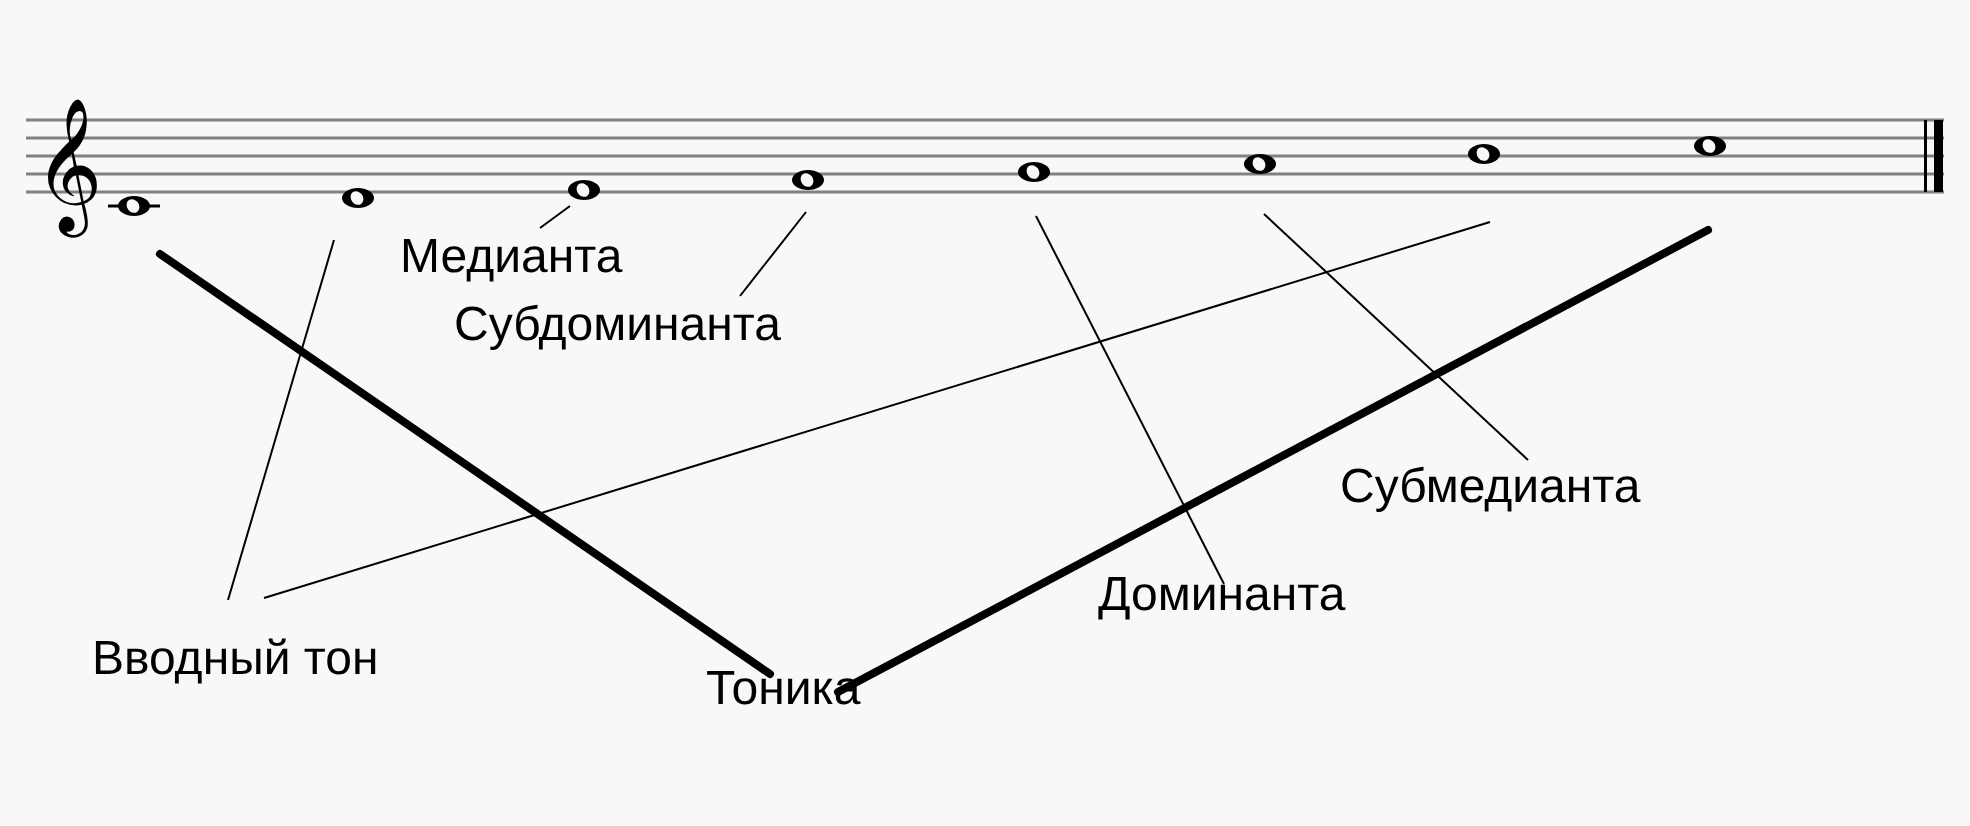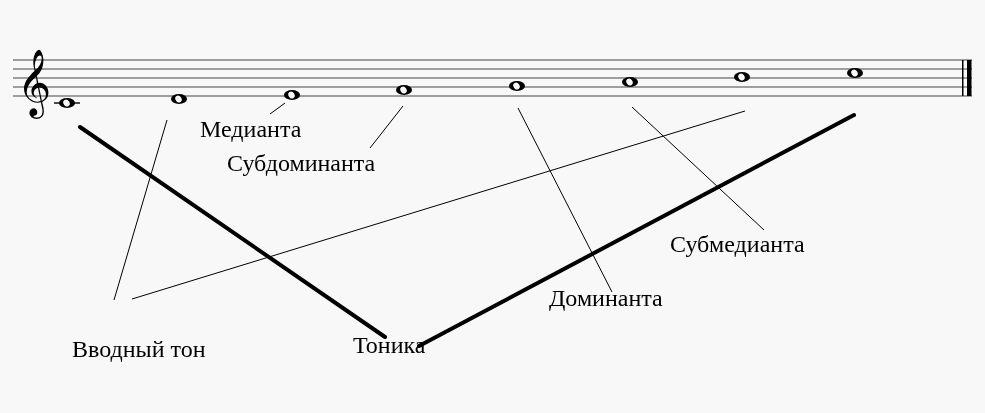--- a/index.html
+++ b/index.html
@@ -1,18 +1,18 @@
 <!DOCTYPE html>
 <html><head>
   <meta charset="utf-8">
   <style>
     html, body { margin: 0; padding: 0; background: #f8f8f8; }
     #canvas { position: relative; width: 985px; height: 413px; background: #f8f8f8; overflow: hidden; }
     svg { position: absolute; left: 0; top: 0; }
-    .label { position: absolute; font-family: Liberation Serif, serif; font-size: 24px; color: #000; white-space: nowrap; line-height: 1; }
+    .label { position: absolute; font-family: Liberation Sans, sans-serif; font-size: 24px; color: #000; white-space: nowrap; line-height: 1; }
   </style>
 </head>
 <body>
 
 <div id="canvas">
   <svg id="svg" width="985" height="413" viewBox="0 0 985 413">
     <g id="staff-lines">
         <line x1="13" y1="60" x2="972" y2="60" stroke="#808080" stroke-width="1.4"></line>
         <line x1="13" y1="69" x2="972" y2="69" stroke="#808080" stroke-width="1.4"></line>
         <line x1="13" y1="78" x2="972" y2="78" stroke="#808080" stroke-width="1.4"></line>
@@ -70,15 +70,15 @@
         <line x1="403" y1="106" x2="370" y2="148" stroke="#000000" stroke-width="1" stroke-linecap="butt"></line>
         <line x1="518" y1="108" x2="612" y2="292" stroke="#000000" stroke-width="1" stroke-linecap="butt"></line>
         <line x1="632" y1="107" x2="764" y2="230" stroke="#000000" stroke-width="1" stroke-linecap="butt"></line>
       </g>
   </svg>
 
   <div class="label" style="left:200px; top:117px;">Медианта</div>
   <div class="label" style="left:227px; top:151px;text-align:right;">Субдоминанта</div>
   <div class="label" style="left:670px; top:232px;">Субмедианта</div>
   <div class="label" style="left:549px; top:286px;">Доминанта</div>
-  <div class="label" style="left:46px; top:337px;margin-left:26px;">Вводный тон</div>
+  <div class="label" style="left:46px; top:318px;">Вводный тон</div>
   <div class="label" style="left:353px; top:333px;">Тоника</div>
 </div>
 
 </body></html>

